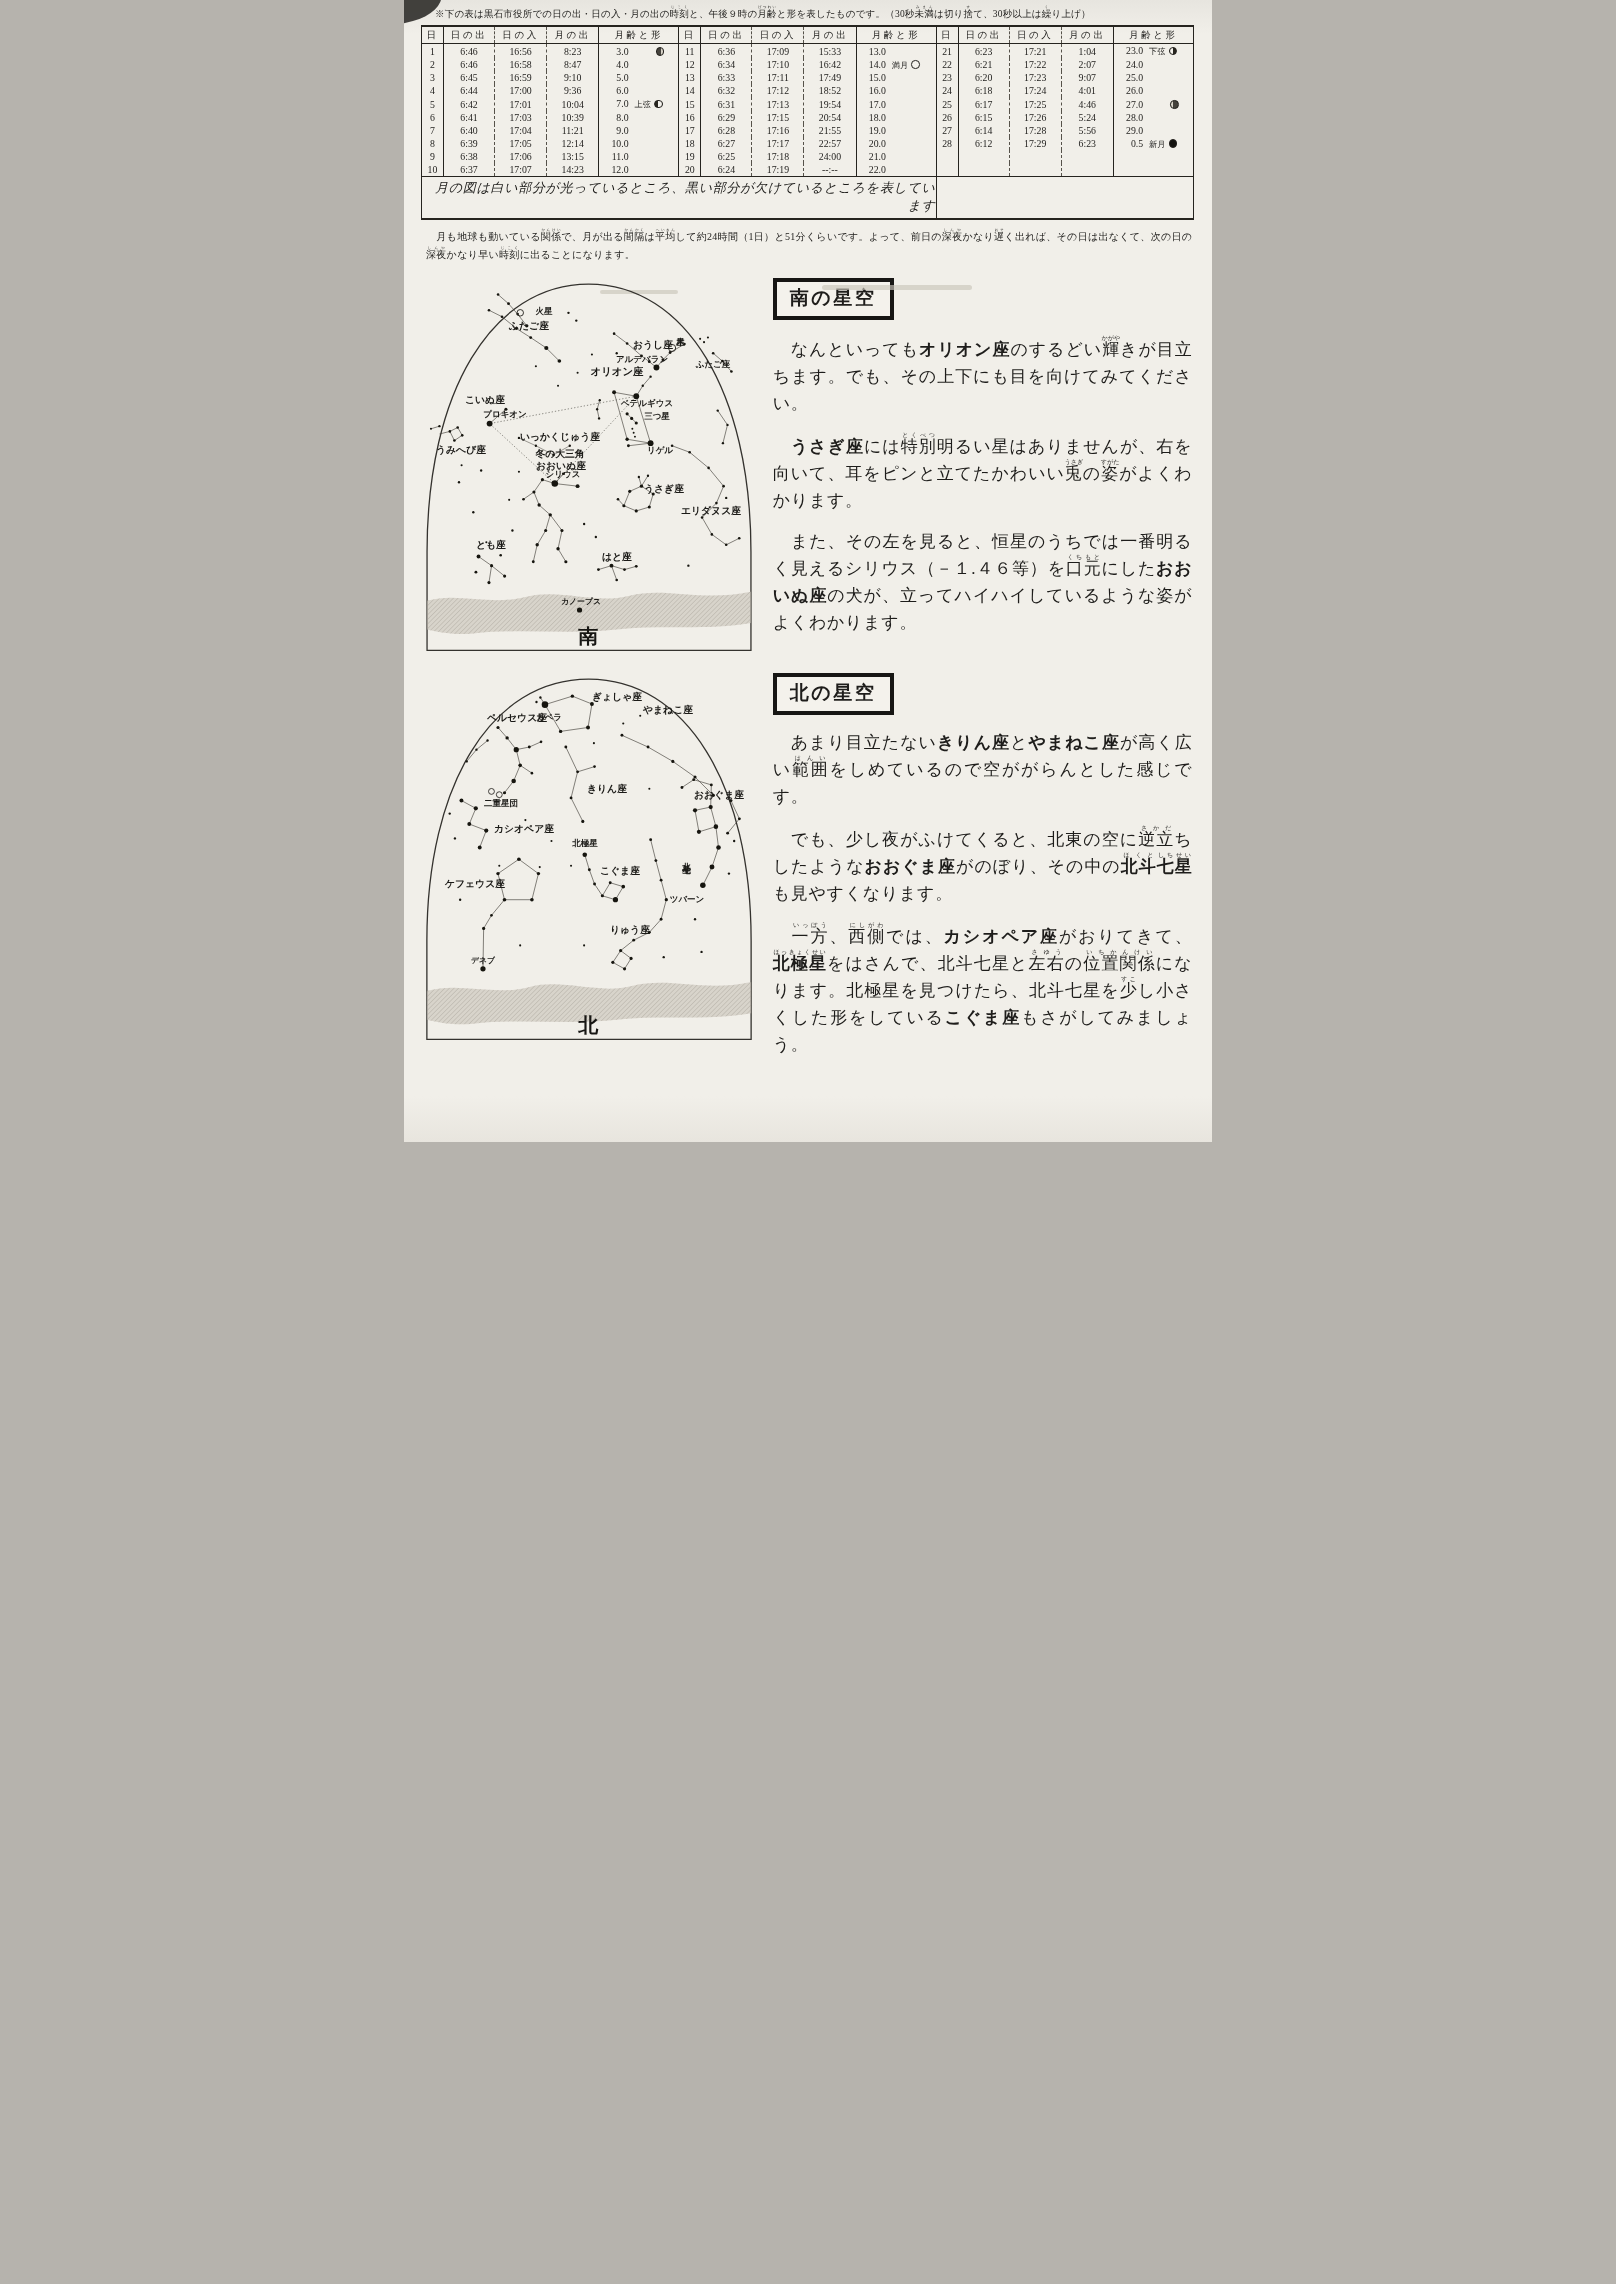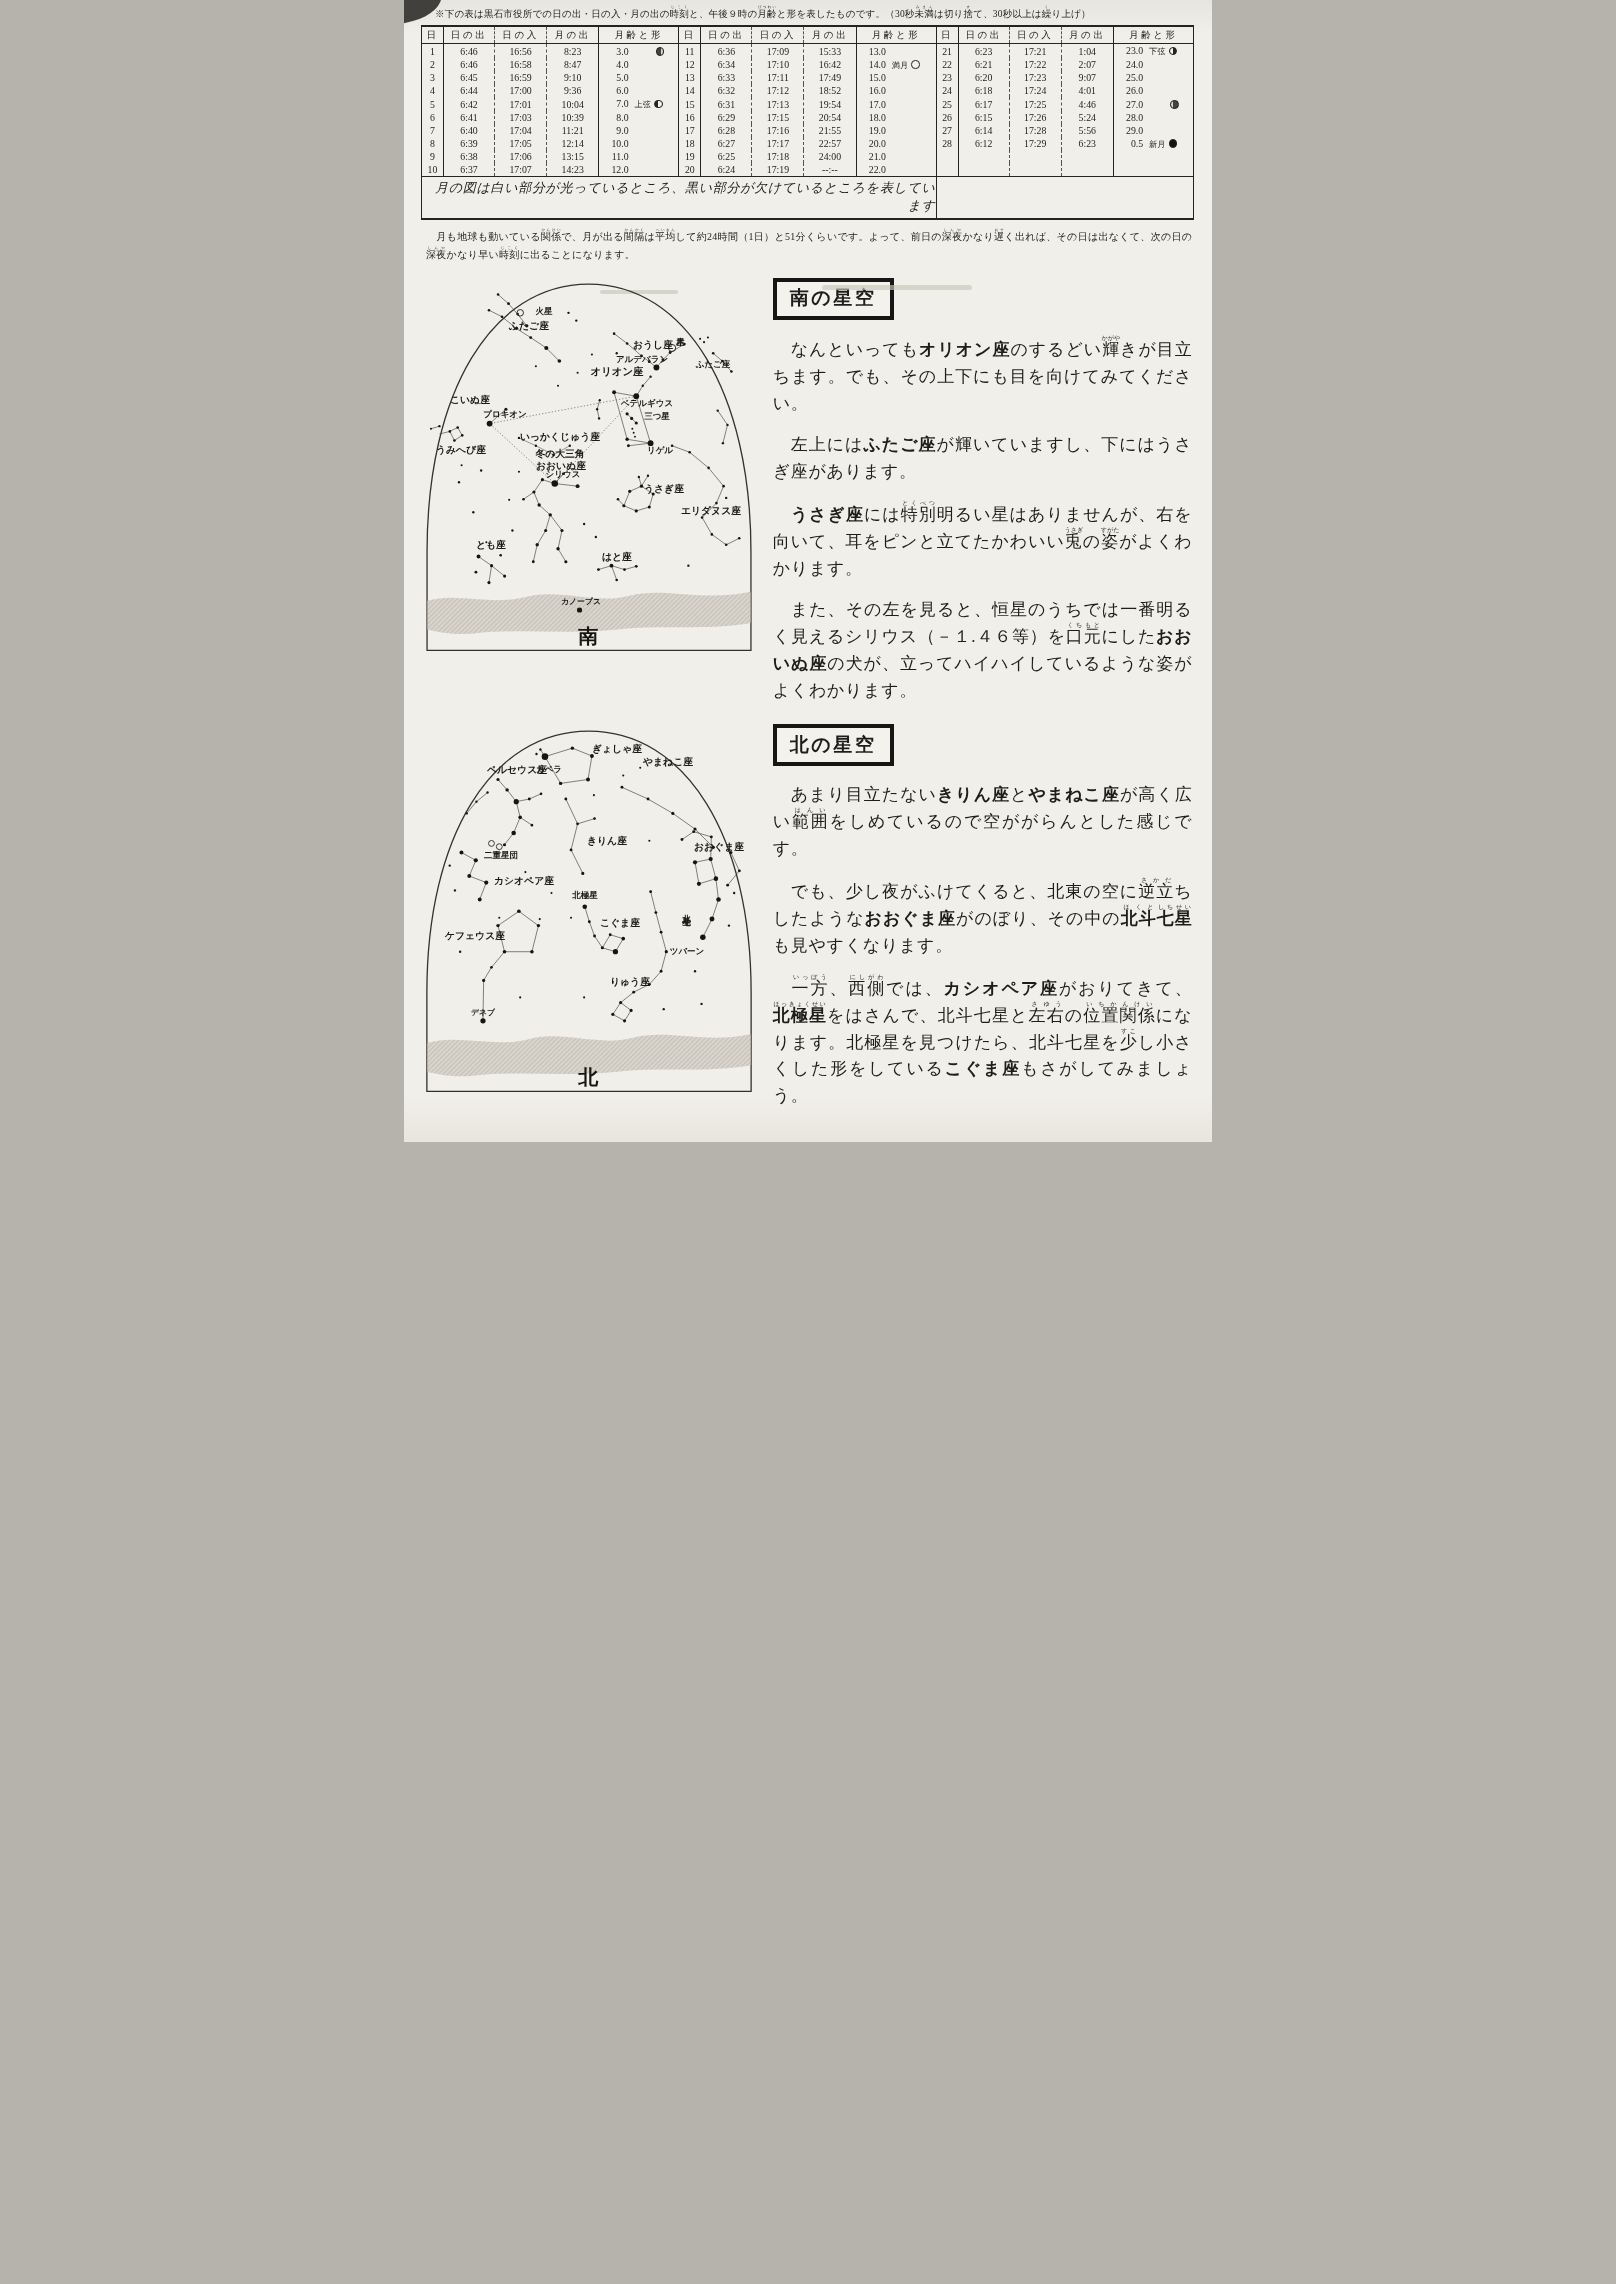--- a/index.html
+++ b/index.html
@@ -454,40 +454,39 @@
         <circle cx="385" cy="112" r="5.5" fill="none" stroke="#23211d" stroke-width="1.4"></circle>
       </svg>
       <span class="slabel" style="left:123px;top:37px">火星</span>
       <span class="clabel" style="left:108px;top:51px">ふたご座</span>
       <span class="clabel" style="left:232px;top:70px">おうし座</span>
       <span class="slabel vlabel" style="left:260px;top:56px">木星</span>
       <span class="slabel" style="left:221px;top:85px">アルデバラン</span>
       <span class="slabel" style="left:292px;top:90px">ふたご座</span>
       <span class="clabel" style="left:196px;top:97px;font-size:10.4px">オリオン座</span>
       <span class="slabel" style="left:226px;top:129px">ベテルギウス</span>
-      <span class="clabel" style="left:49px;top:125px">こいぬ座</span>
+      <span class="clabel" style="left:64px;top:125px">こいぬ座</span>
       <span class="slabel" style="left:84px;top:140px">プロキオン</span>
       <span class="clabel" style="left:139px;top:162px">いっかくじゅう座</span>
       <span class="clabel" style="left:139px;top:179px">冬の大三角</span>
       <span class="clabel" style="left:40px;top:175px">うみへび座</span>
       <span class="slabel" style="left:236px;top:142px">三つ星</span>
       <span class="slabel" style="left:239px;top:176px">リゲル</span>
       <span class="clabel" style="left:140px;top:191px">おおいぬ座</span>
       <span class="slabel" style="left:142px;top:200px">シリウス</span>
       <span class="clabel" style="left:243px;top:214px">うさぎ座</span>
       <span class="clabel" style="left:290px;top:236px">エリダヌス座</span>
       <span class="clabel" style="left:70px;top:270px">とも座</span>
       <span class="clabel" style="left:196px;top:282px">はと座</span>
       <span class="slabel" style="left:160px;top:326px;font-size:7.8px">カノープス</span>
       <span class="compass" style="top:348px">南</span>
     </div>
     <div class="textcol">
       <div class="secheader"><span>南の星空</span></div>
       <p>　なんといっても<b>オリオン座</b>のするどい<ruby>輝<rt>かがや</rt></ruby>きが目立ちます。でも、その上下にも目を向けてみてください。</p>
-      <p>　左上には<b>ふたご座</b>が輝いていますし、下にはうさぎ座があります。</p>
       <p>　<b>うさぎ座</b>には<ruby>特別<rt>とくべつ</rt></ruby>明るい星はありませんが、右を向いて、耳をピンと立てたかわいい<ruby>兎<rt>うさぎ</rt></ruby>の<ruby>姿<rt>すがた</rt></ruby>がよくわかります。</p>
       <p>　また、その左を見ると、恒星のうちでは一番明るく見えるシリウス（－１.４６等）を<ruby>口元<rt>くちもと</rt></ruby>にした<b>おおいぬ座</b>の犬が、立ってハイハイしているような姿がよくわかります。</p>
     </div>
   </section>
 
   <section class="sky-section" style="margin-top:17px">
     <div class="chart">
       <svg width="336" height="372" viewBox="0 0 515 570">
         <defs>
           <pattern id="hatchN" width="5" height="5" patternUnits="userSpaceOnUse" patternTransform="rotate(45)">

